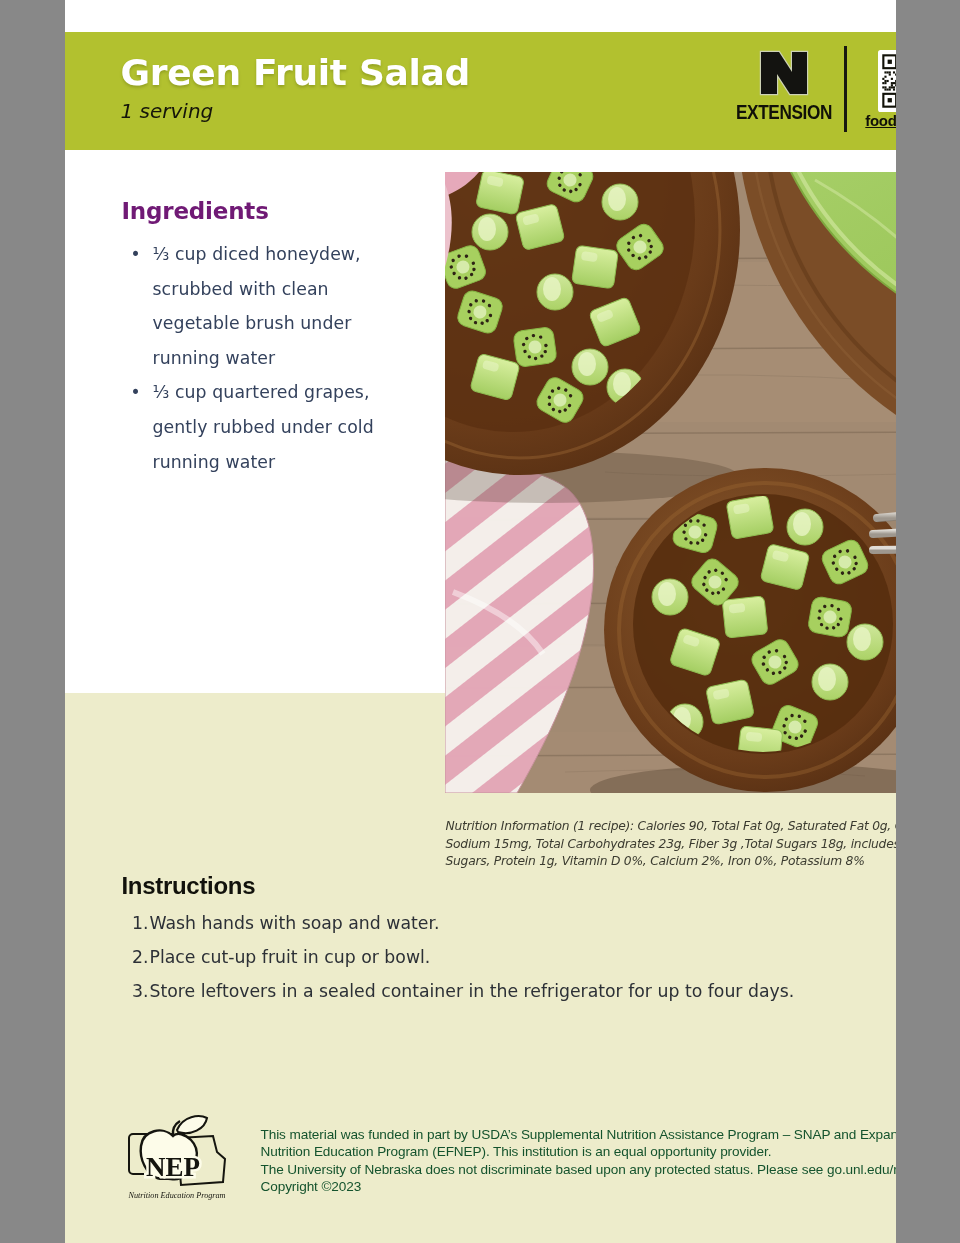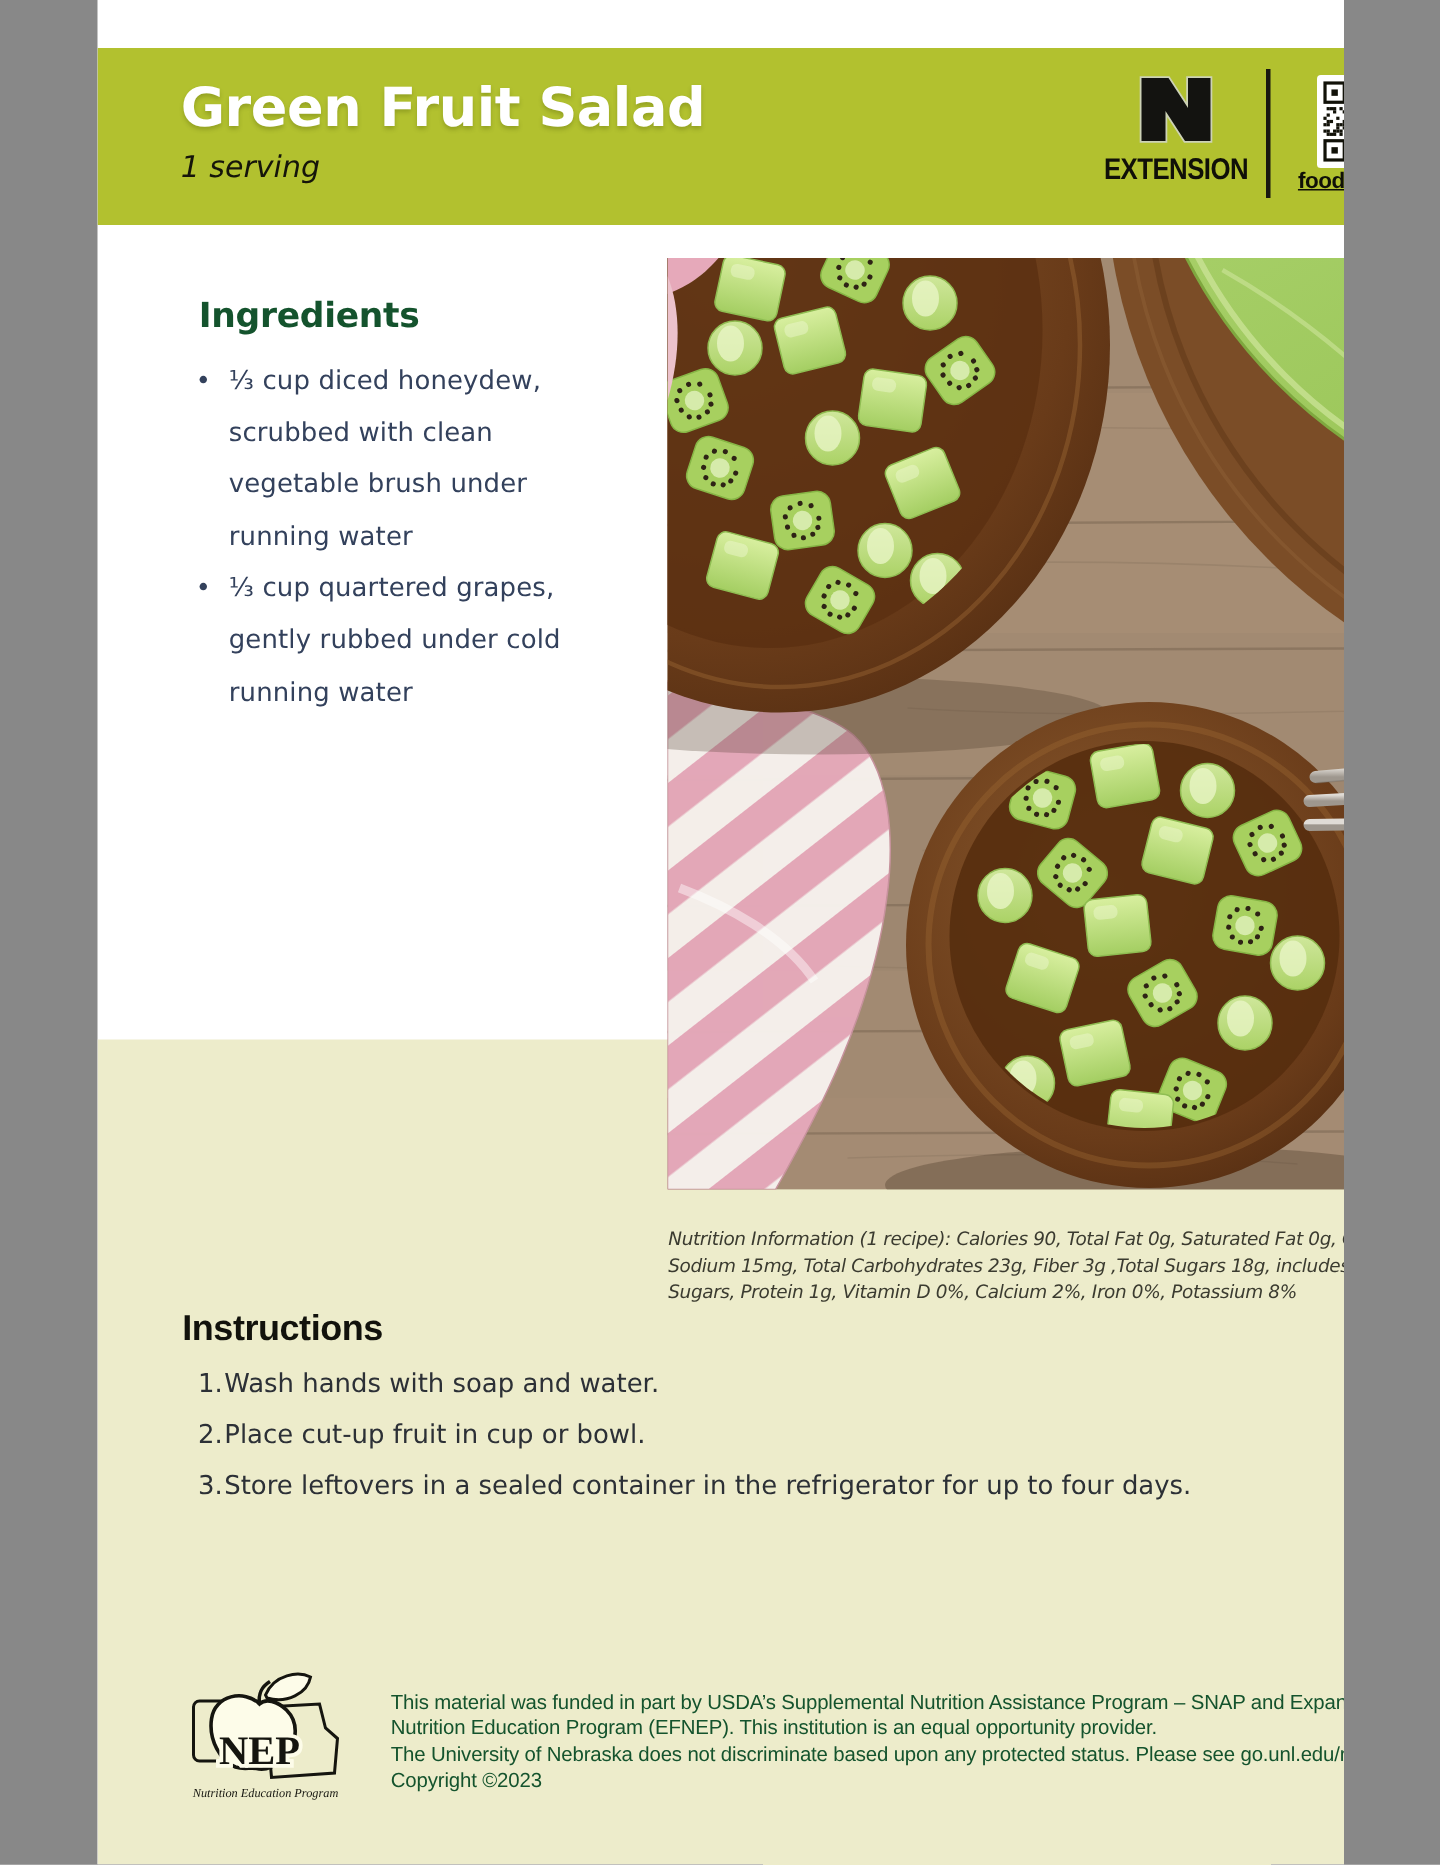--- a/index.html
+++ b/index.html
@@ -233,21 +233,21 @@
       <rect x="20.5" y="2.5" width="6" height="6" stroke-width="1"></rect>
       <rect x="22.5" y="4.5" width="2" height="2" fill="#111108" stroke="none"></rect>
       <rect x="2.5" y="20.5" width="6" height="6" stroke-width="1"></rect>
       <rect x="4.5" y="22.5" width="2" height="2" fill="#111108" stroke="none"></rect>
     </g>
     <rect x="10.8" y="10.8" width="7.4" height="7.4" fill="#ffffff" stroke="#111108" stroke-width="0.7"></rect>
     <text x="14.5" y="16.6" font-family="Liberation Serif, serif" font-size="6.2" font-weight="bold" text-anchor="middle" fill="#111108">N</text>
   </svg>
   <div class="qr-caption">food.unl.edu</div>
 
-  <div class="ing-head" style="color: #14532d; margin-left: 11px;">Ingredients</div>
+  <div class="ing-head" style="color: #701a75;">Ingredients</div>
   <ul class="ing-list">
     <li>⅓ cup diced honeydew, scrubbed with clean vegetable brush under running water</li>
     <li>⅓ cup quartered grapes, gently rubbed under cold running water</li>
   </ul>
 
   <svg class="photo" viewBox="0 0 535 621" preserveAspectRatio="none">
     <defs>
       <linearGradient id="gCube" x1="0" y1="0" x2="0" y2="1">
         <stop offset="0" stop-color="#d8ef9f"></stop>
           <stop offset="1" stop-color="#a4ce62"></stop>

